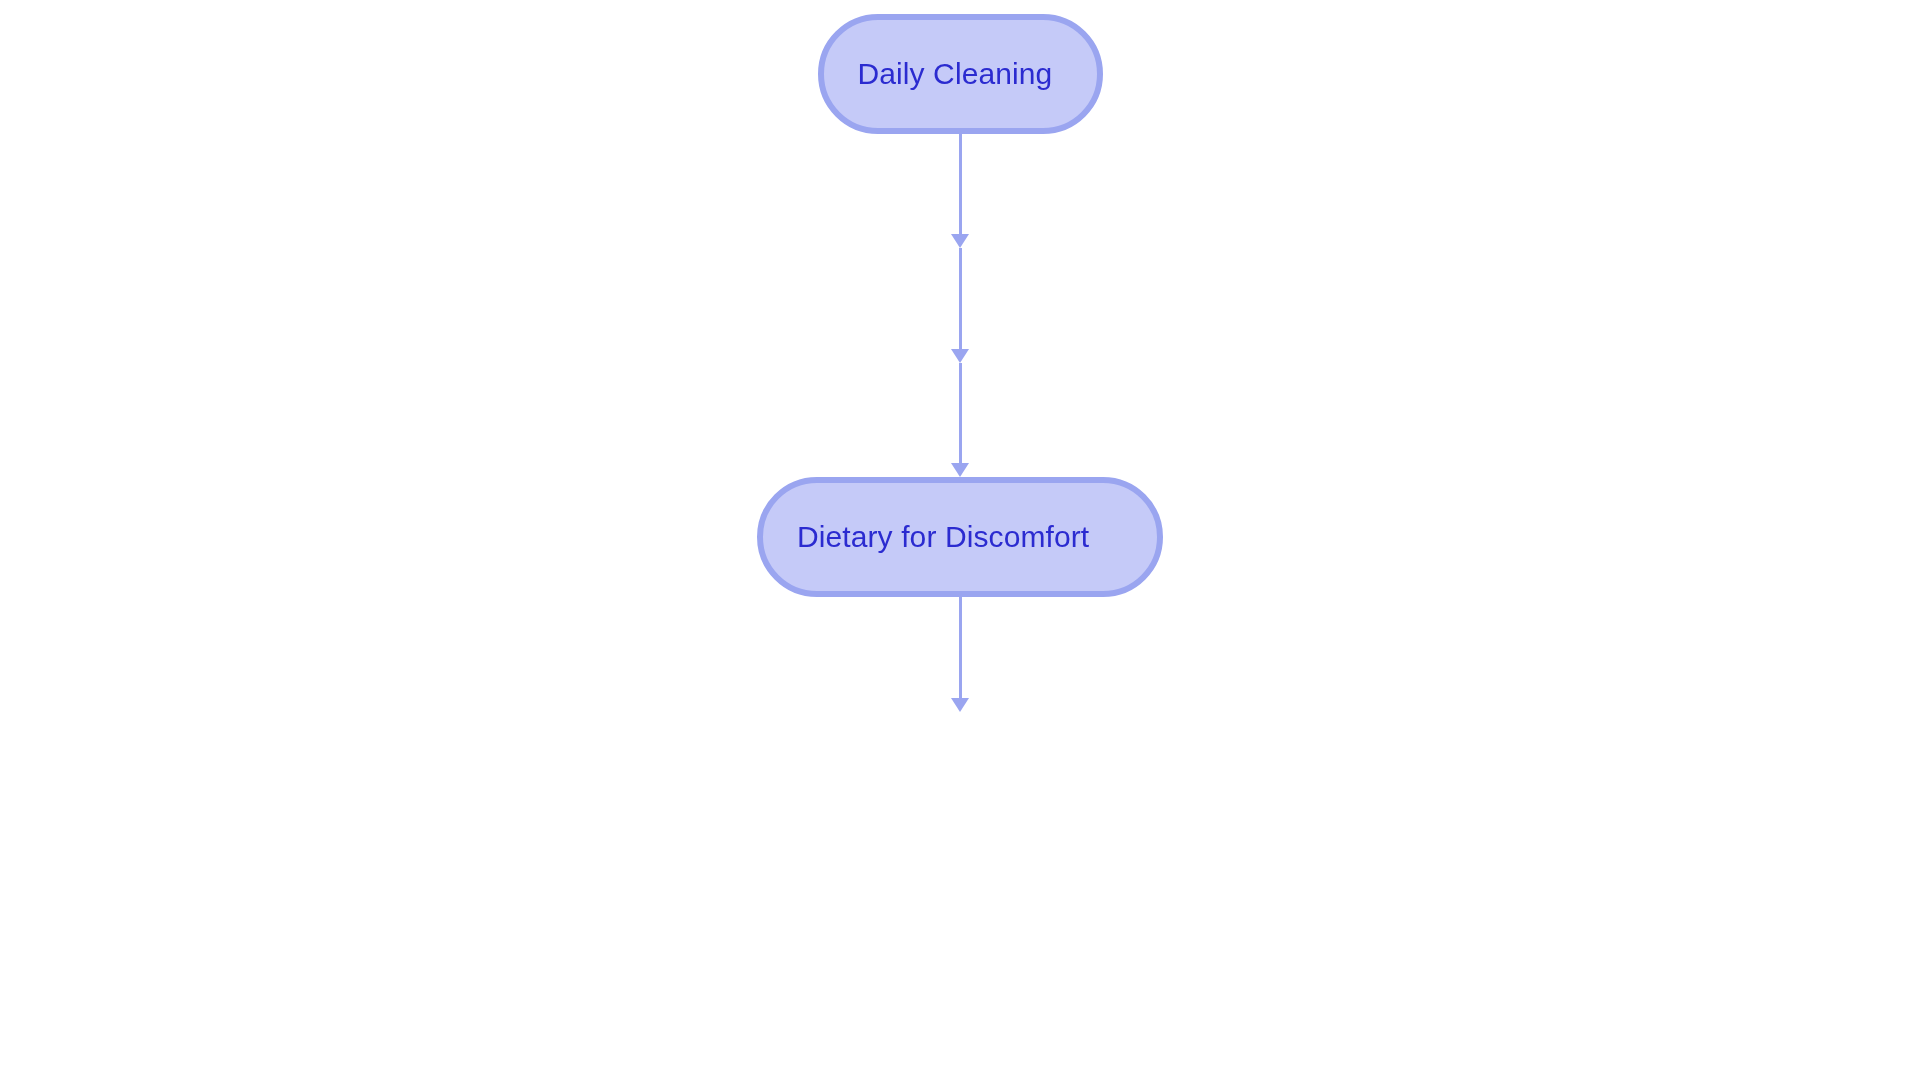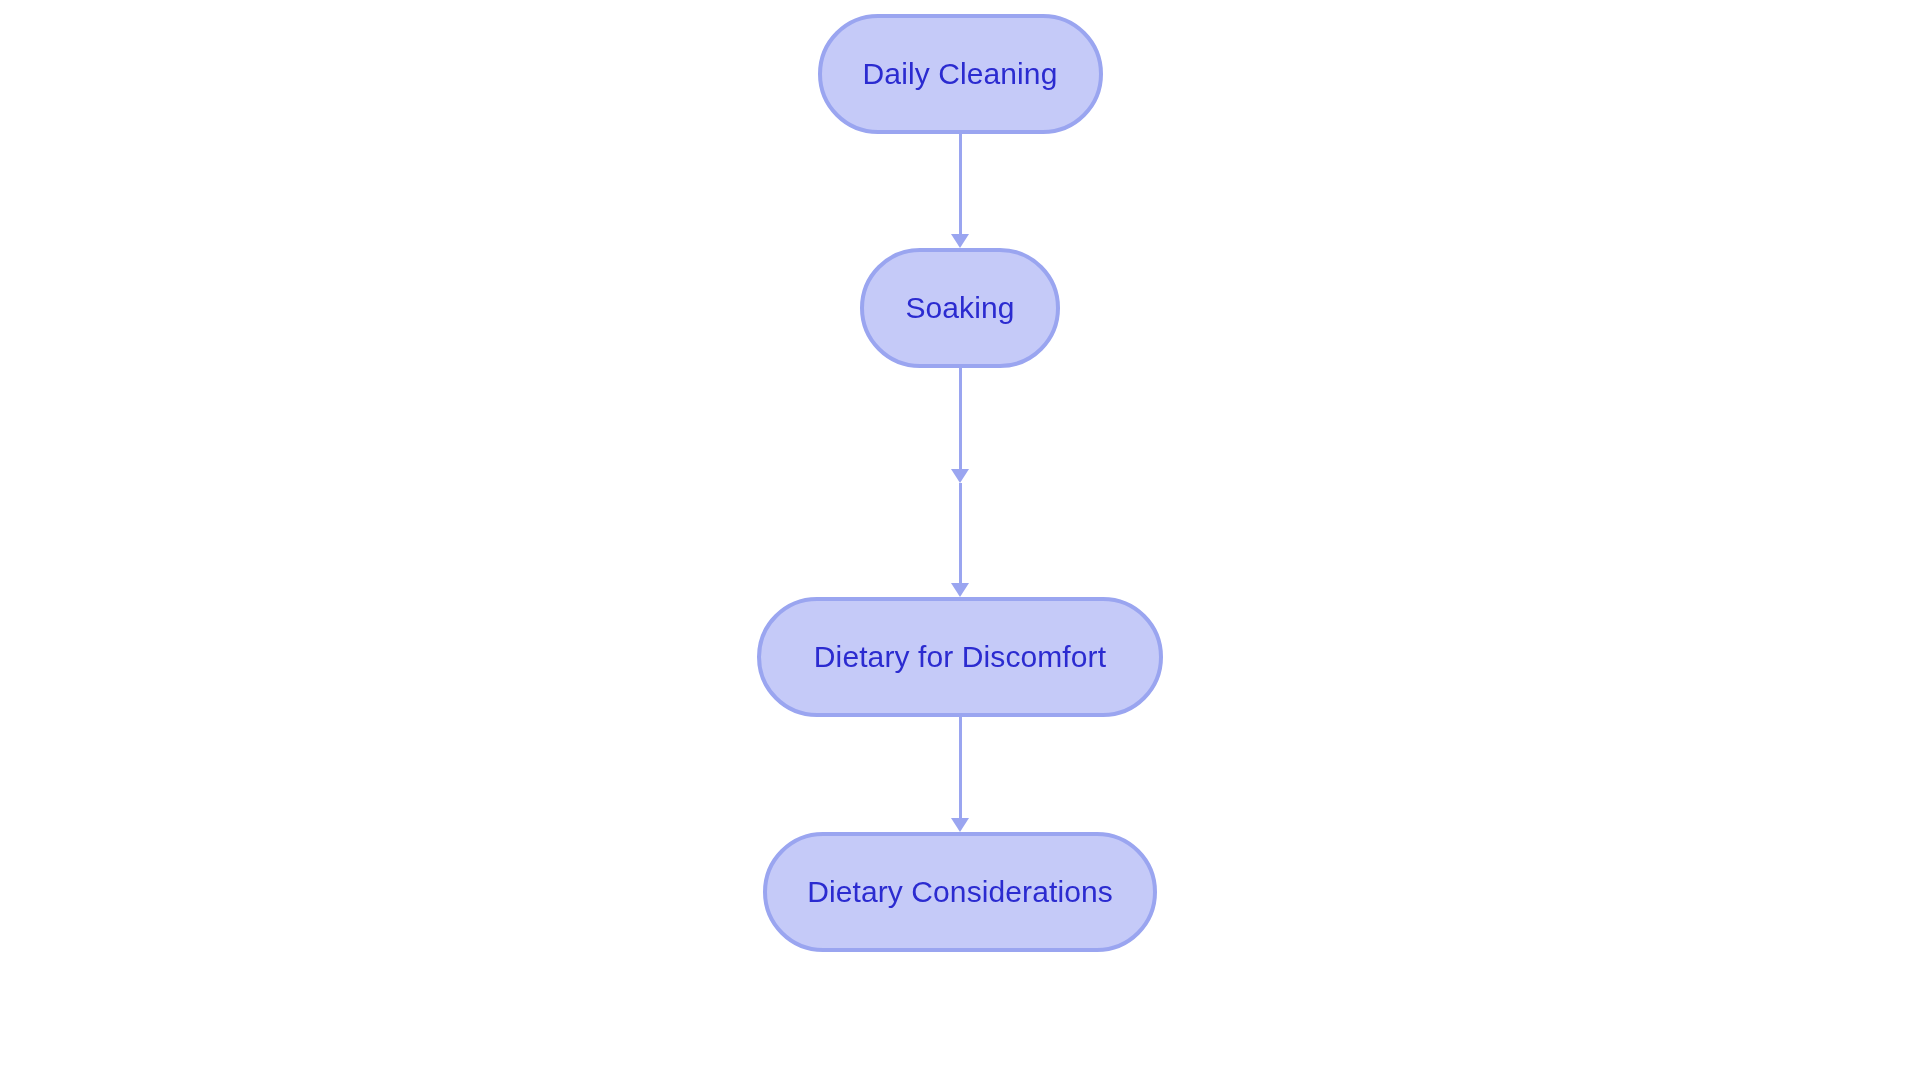--- a/index.html
+++ b/index.html
@@ -31,30 +31,30 @@
     display: flex;
     flex-direction: column;
     align-items: center;
     justify-content: flex-start;
   }
 
   
   .node {
     box-sizing: border-box;
     background: #C5CAF8;
-    border: 4px solid #ef4444;
+    border: 6px solid #ef4444;
     border-radius: 999px;
     color: #2B2BD0;
     font-size: 30px;
     font-weight: 400;
     line-height: 1;
     letter-spacing: 0.1px;
     display: flex;
     align-items: center;
-    justify-content: center;
+    justify-content: flex-start;
     white-space: nowrap;
     padding: 0 34px;
     height: 120px;
   }
 
   .node-label {
     display: block;
     color: #2B2BD0;
   }
 
@@ -94,23 +94,20 @@
 
     <div class="node" style="width: 285px; background: rgb(197, 202, 248); border-color: rgb(154, 165, 240); color: rgb(43, 43, 208);">
       <span class="node-label">Daily Cleaning</span>
     </div>
 
     <div class="connector" style="height:114px;">
       <div class="connector-line" style="background: rgb(154, 165, 240);"></div>
       <div class="connector-head" style="border-top-color: rgb(154, 165, 240);"></div>
     </div>
 
-    <div class="node" style="width: 200px; background: rgb(197, 202, 248); border-color: rgb(154, 165, 240); color: rgb(43, 43, 208);">
-      <span class="node-label">Soaking</span>
-    </div>
 
     <div class="connector" style="height:115px;">
       <div class="connector-line" style="background: rgb(154, 165, 240);"></div>
       <div class="connector-head" style="border-top-color: rgb(154, 165, 240);"></div>
     </div>
 
 
     <div class="connector" style="height:114px;">
       <div class="connector-line" style="background: rgb(154, 165, 240);"></div>
       <div class="connector-head" style="border-top-color: rgb(154, 165, 240);"></div>
@@ -118,18 +115,15 @@
 
     <div class="node" style="width: 406px; background: rgb(197, 202, 248); border-color: rgb(154, 165, 240); color: rgb(43, 43, 208);">
       <span class="node-label">Dietary for Discomfort</span>
     </div>
 
     <div class="connector" style="height:115px;">
       <div class="connector-line" style="background: rgb(154, 165, 240);"></div>
       <div class="connector-head" style="border-top-color: rgb(154, 165, 240);"></div>
     </div>
 
-    <div class="node" style="width: 394px; background: rgb(197, 202, 248); border-color: rgb(154, 165, 240); color: rgb(43, 43, 208);">
-      <span class="node-label">Dietary Considerations</span>
-    </div>
 
   </div>
 </div>
 
 </body></html>

